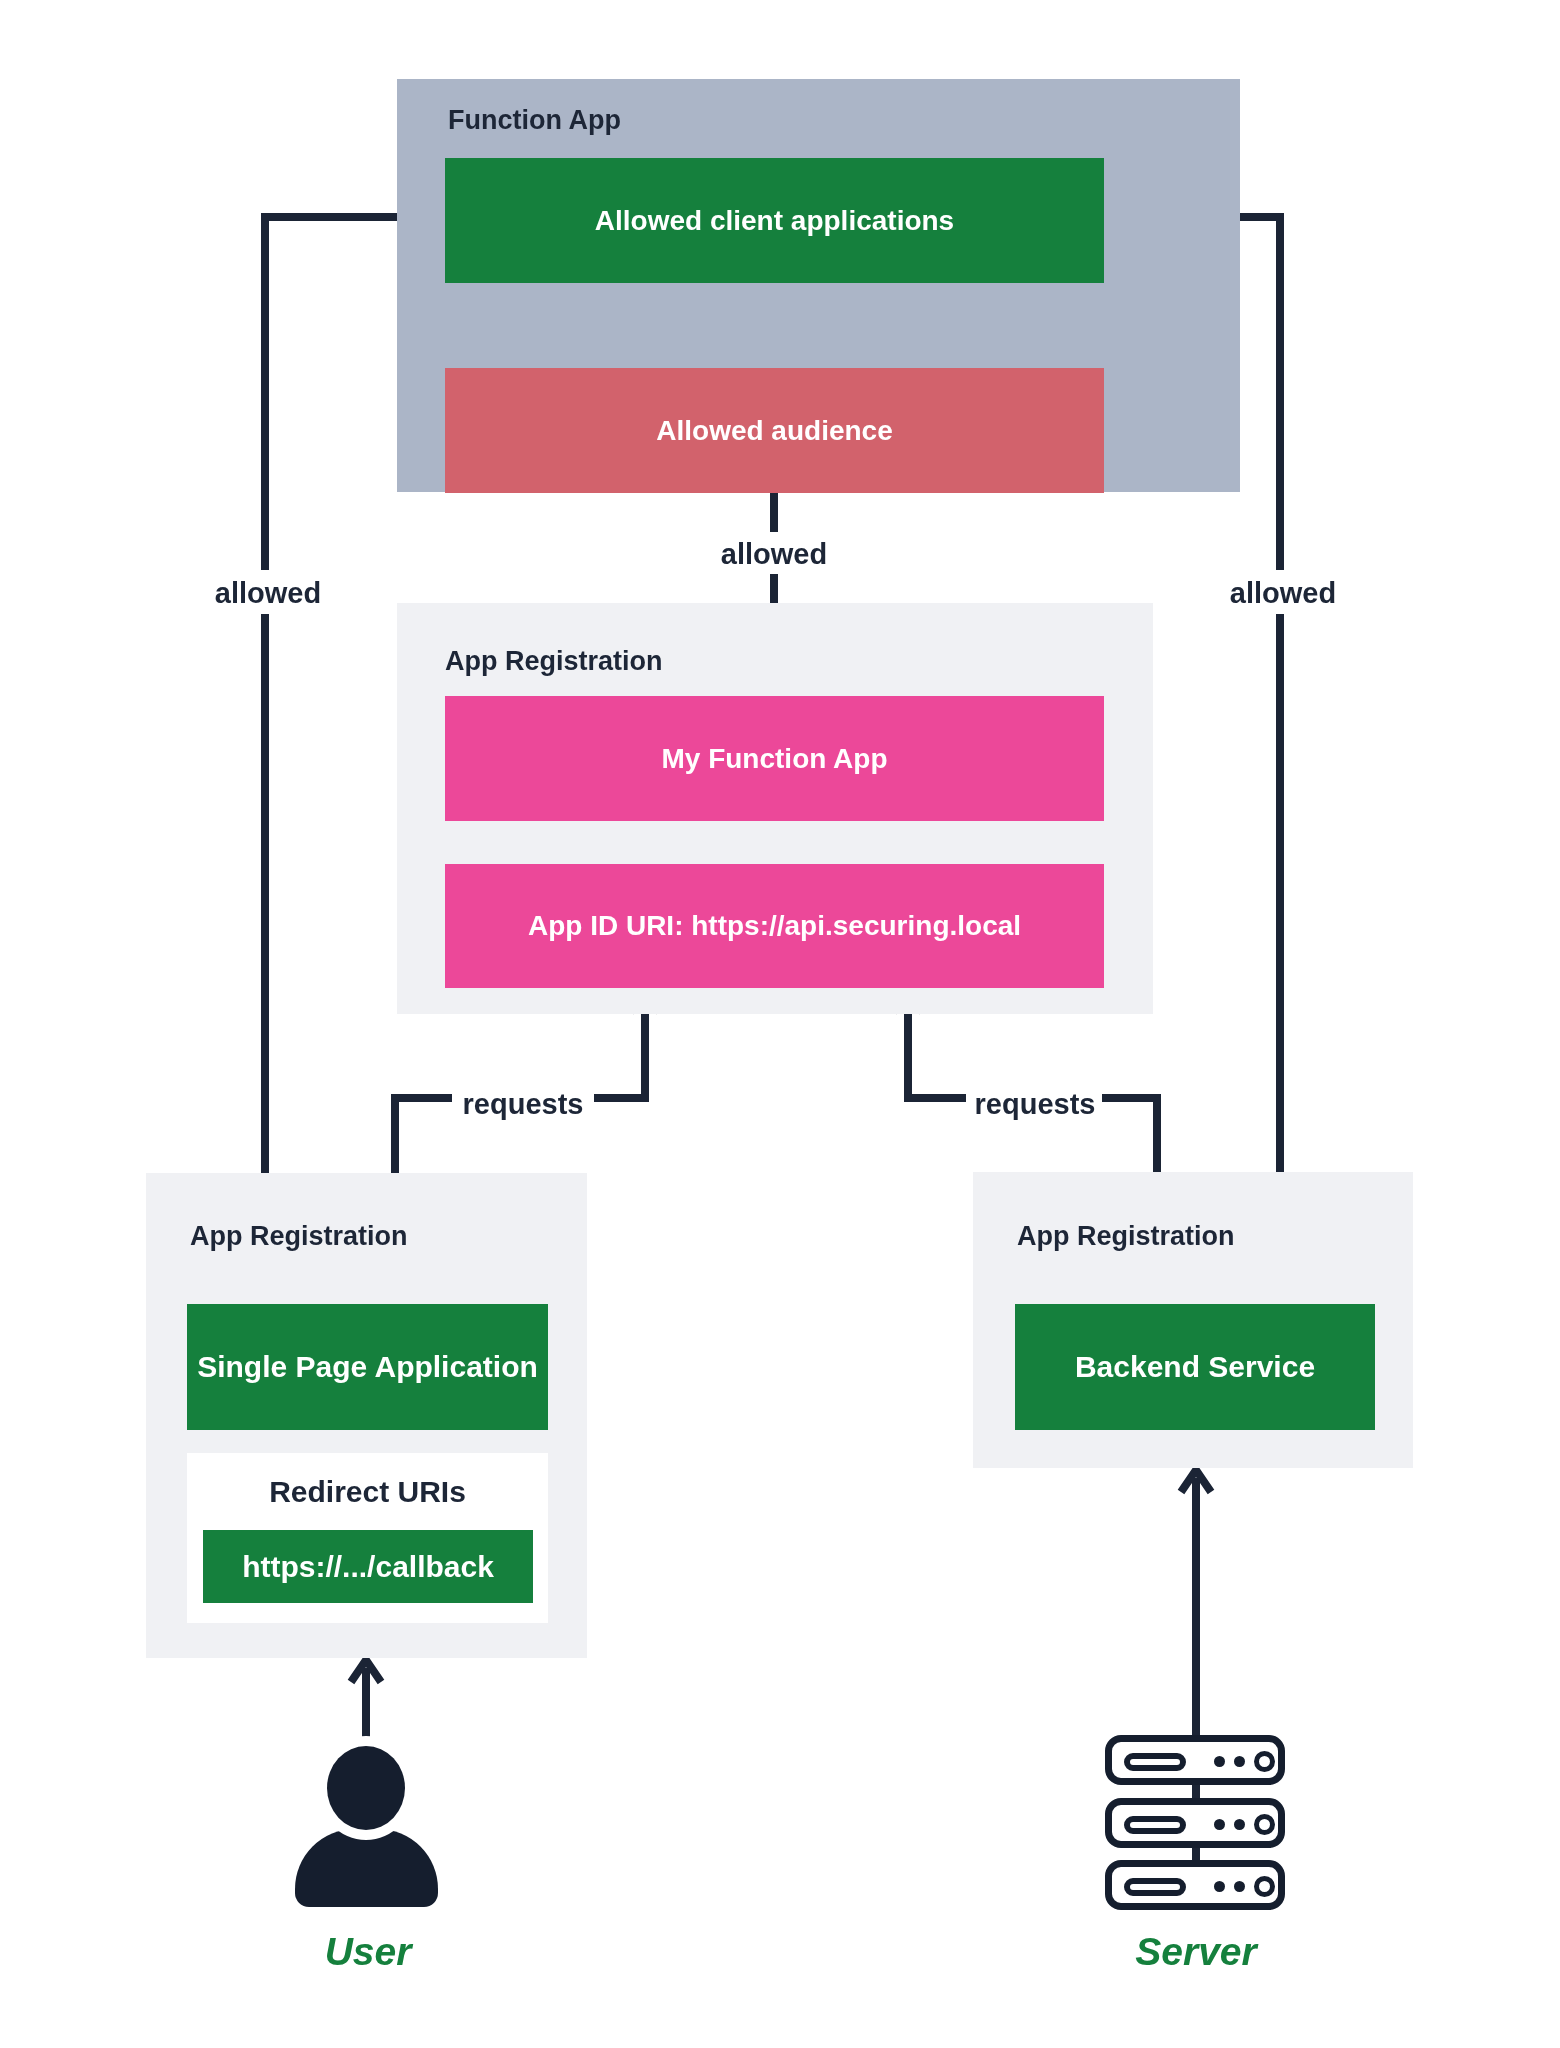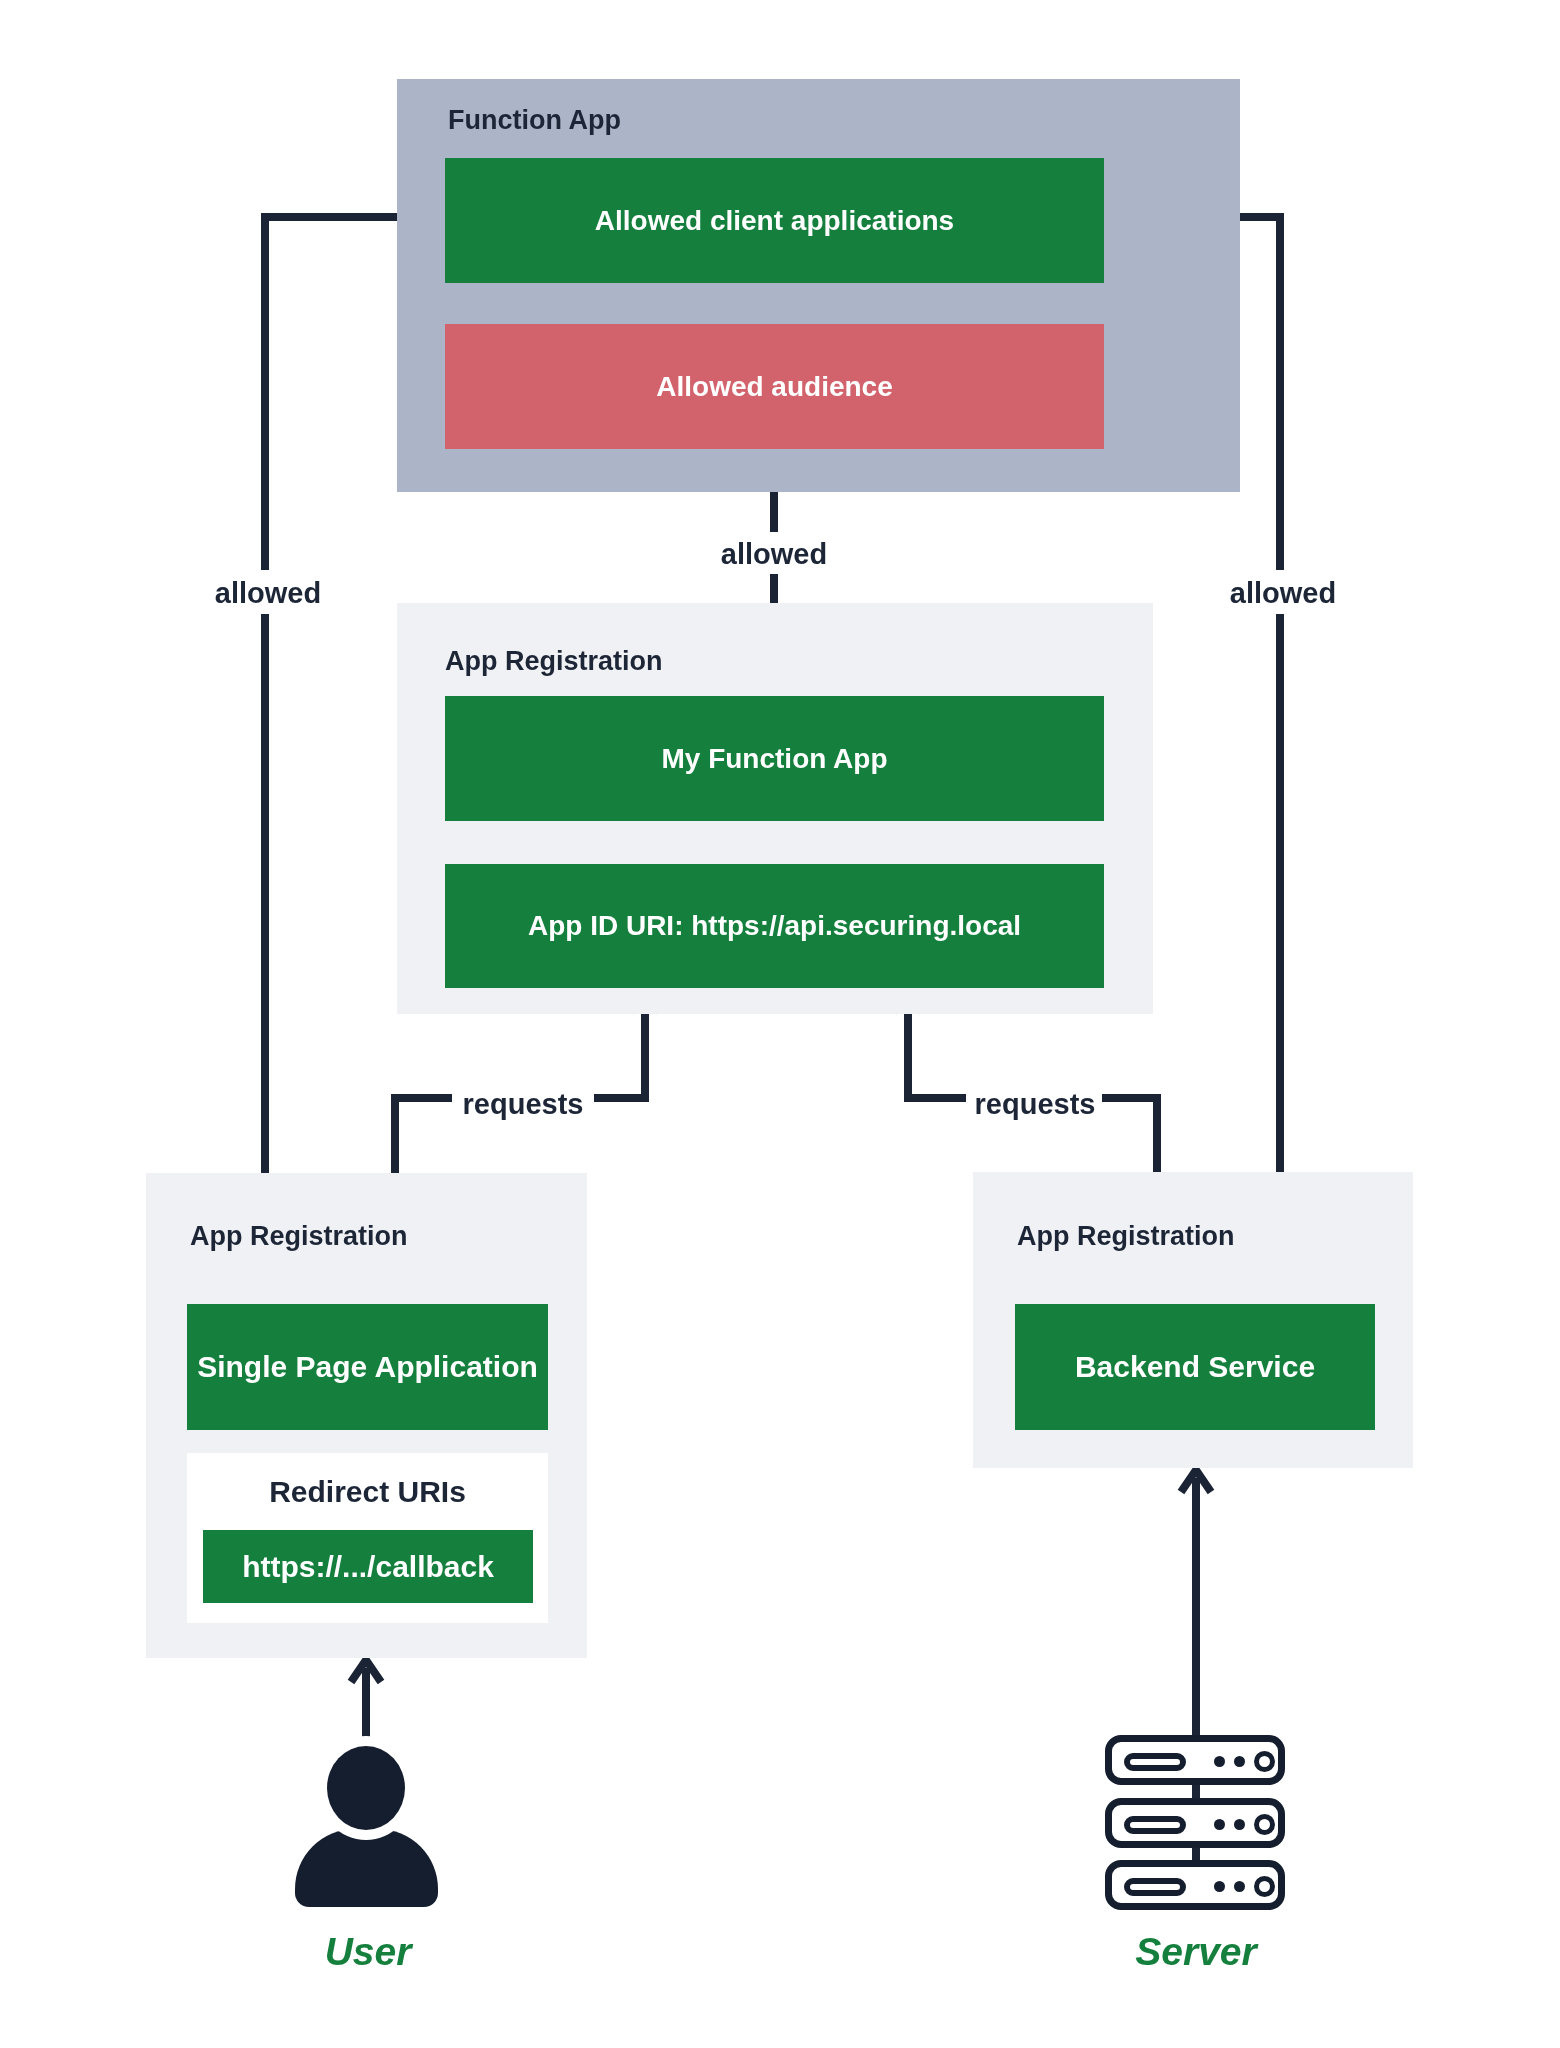--- a/index.html
+++ b/index.html
@@ -16,22 +16,22 @@
   .c-spa{left:146px;top:1173px;width:441px;height:485px;background:#f0f1f4;}
   .c-backend{left:973px;top:1172px;width:440px;height:296px;background:#f0f1f4;}
   .container-label{
     position:absolute;color:#1d2637;font-size:27px;line-height:1.1;white-space:nowrap;
   }
   .box{
     position:absolute;display:flex;align-items:center;justify-content:center;
     color:#ffffff;text-align:center;white-space:nowrap;
   }
   .box.dark{background:#15803d;}
-  .box.red{background:#d2626c;}
-  .box.pink{background:#15803d;}
+  .box.red{background:#d2626c;margin-top:44px;}
+  .box.pink{background:#ec4899;}
   .box.white{background:#ffffff;color:#1d2637;display:block;}
   .fa-box1{left:48px;top:79px;width:659px;height:125px;font-size:28px;}
   .fa-box2{left:48px;top:245px;width:659px;height:125px;font-size:28px;}
   .mid-box1{left:48px;top:93px;width:659px;height:125px;font-size:28px;}
   .mid-box2{left:48px;top:261px;width:659px;height:124px;font-size:28px;}
   .spa-box{left:41px;top:131px;width:361px;height:126px;font-size:30px;}
   .redirect-box{left:41px;top:280px;width:361px;height:170px;}
   .redirect-title{margin-top:22px;text-align:center;font-size:30px;color:#1d2637;}
   .callback-box{left:16px;top:77px;width:330px;height:73px;font-size:30px;}
   .be-box{left:42px;top:132px;width:360px;height:126px;font-size:30px;}

